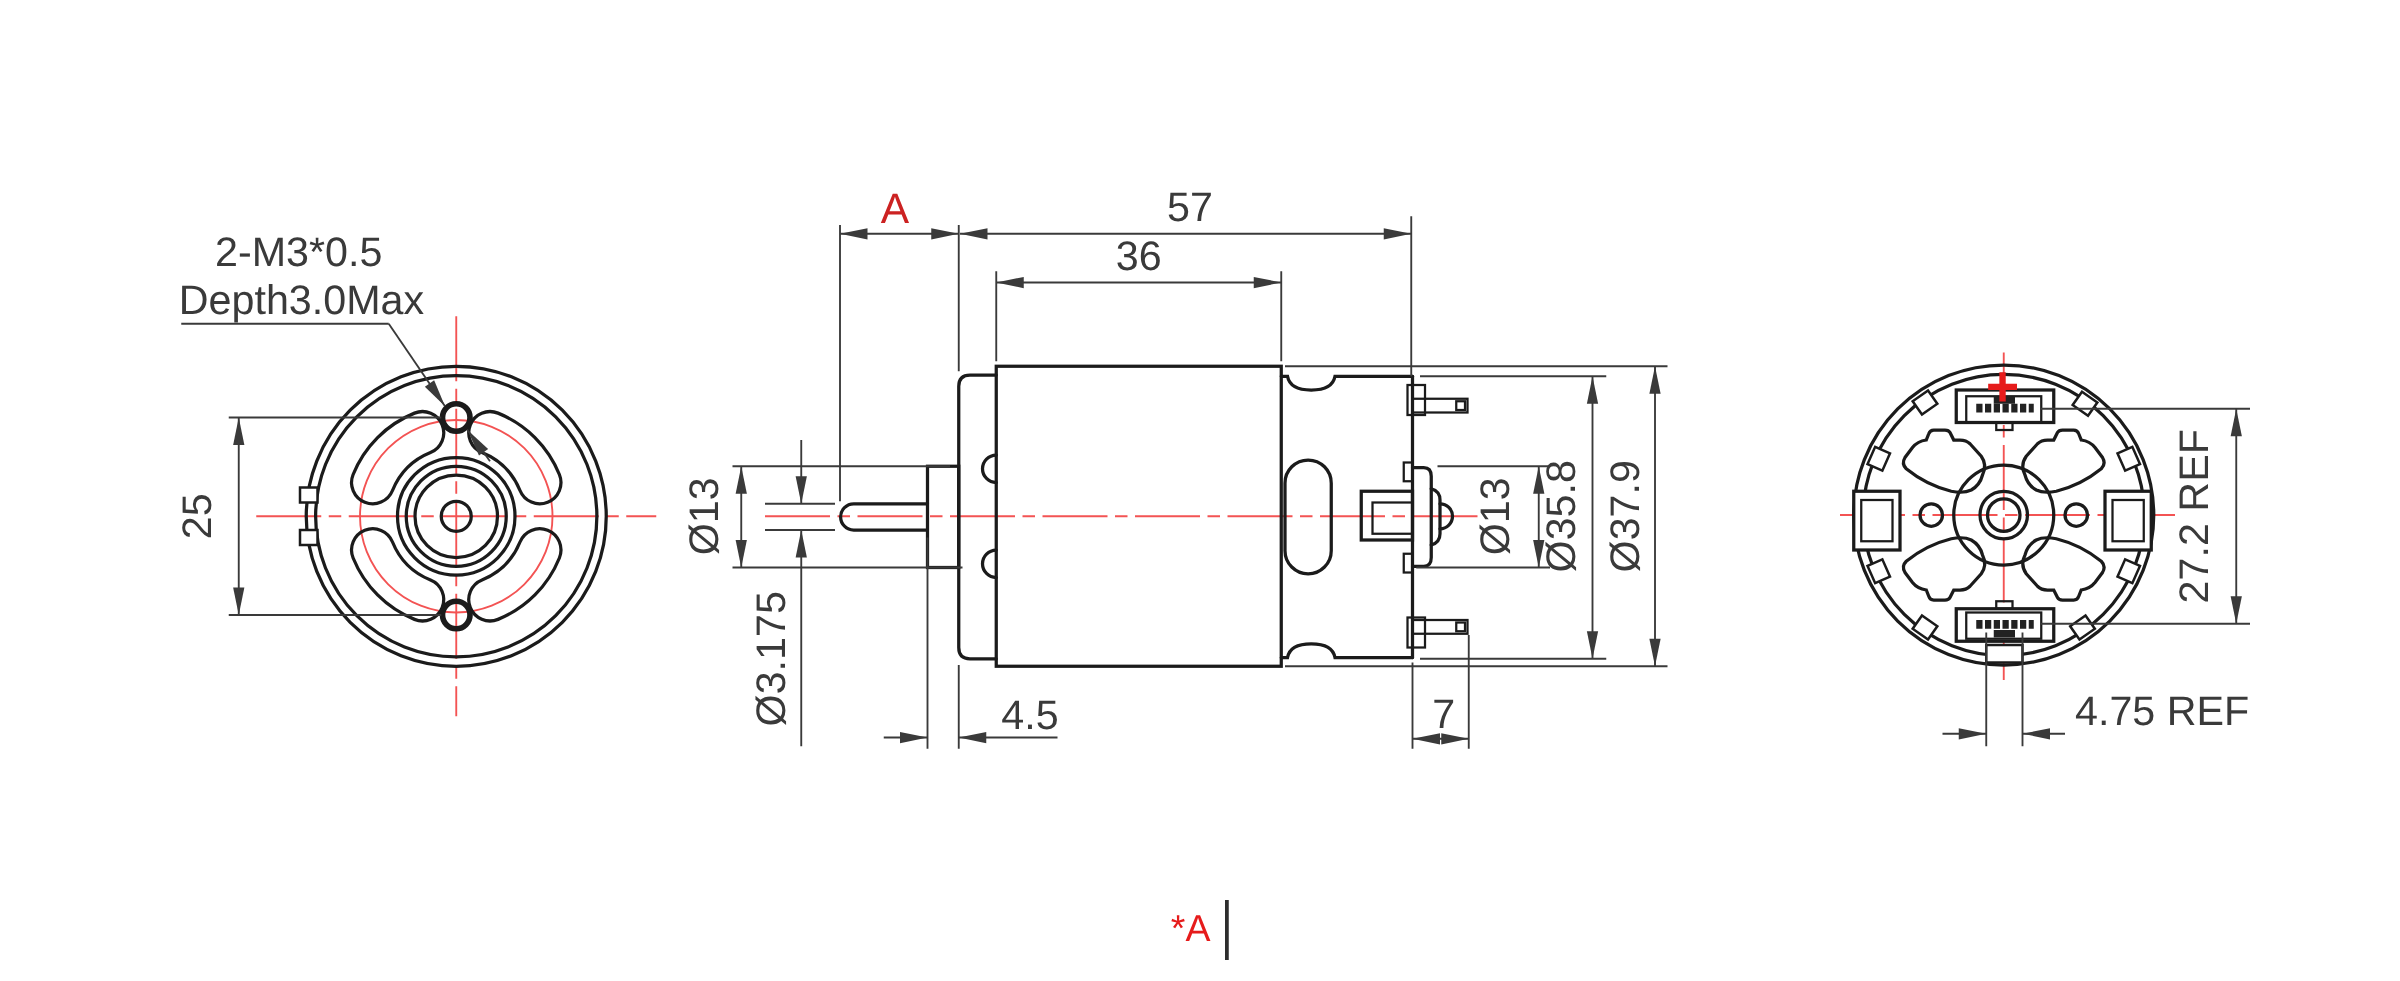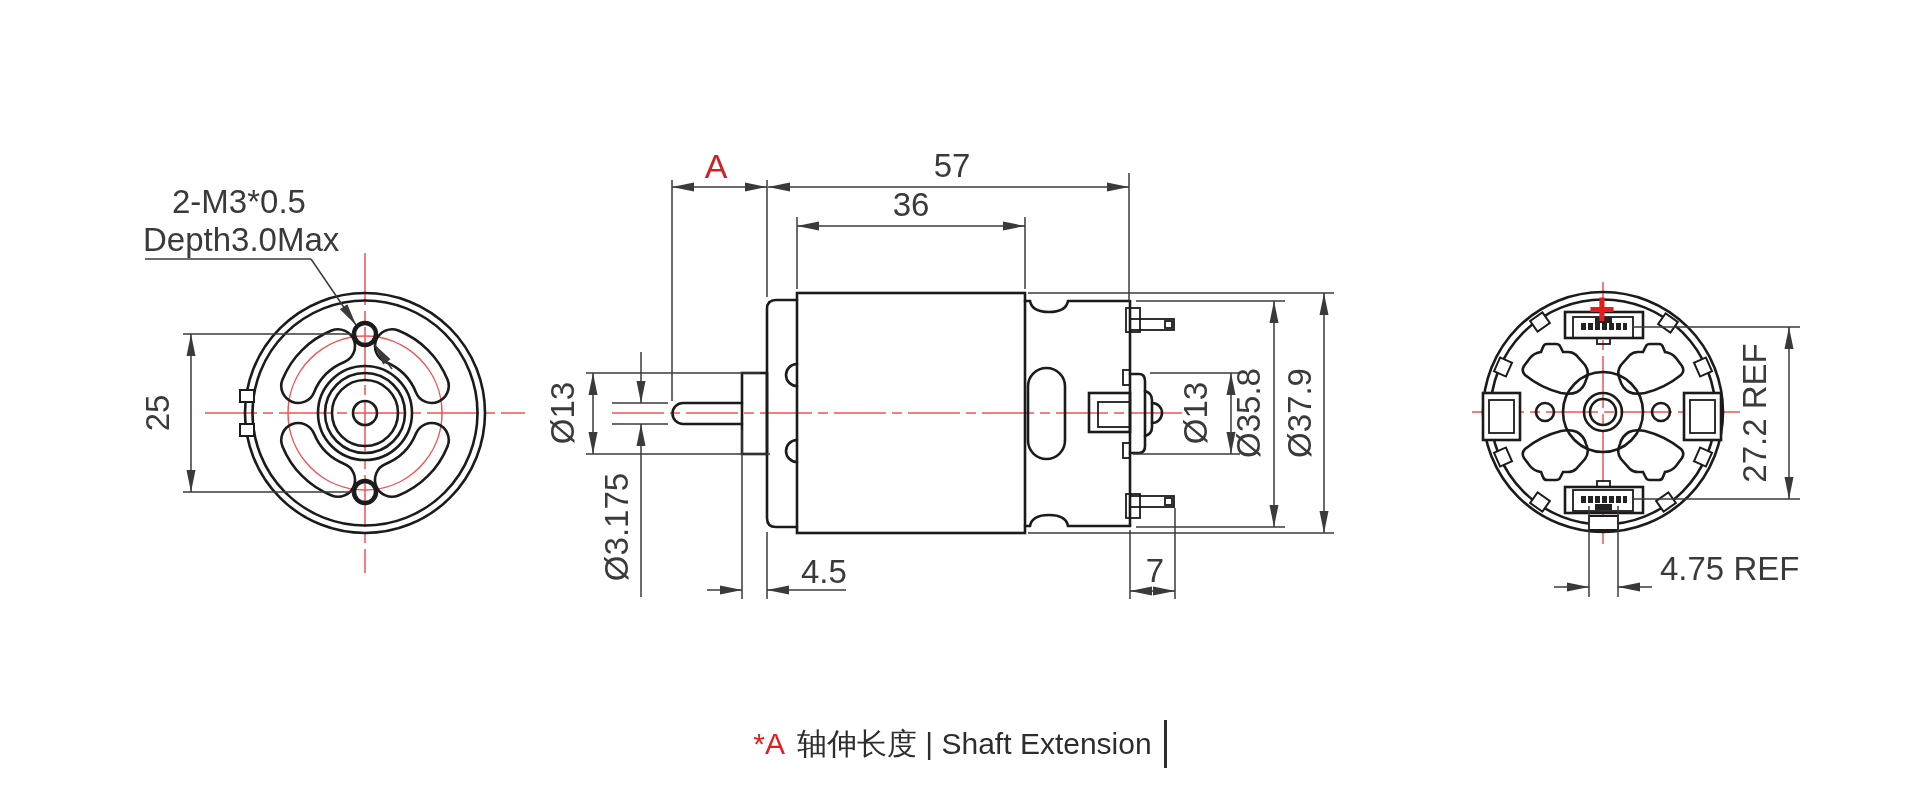--- a/index.html
+++ b/index.html
@@ -256,16 +256,15 @@
       <line class="dim" x1="1618" y1="506" x2="1618" y2="597"></line>
       <line class="dim" x1="1554" y1="587" x2="1589" y2="587" marker-end="url(#arr)"></line>
       <line class="dim" x1="1618" y1="587" x2="1652" y2="587" marker-start="url(#arr)"></line>
       <text class="dimtxt" x="1660" y="580">4.75 REF</text>
     </g>
   </g>
 </svg>
 
 <div class="footer">
   <span class="star">*A</span>
-  <span>轴伸长度 | Shaft Extension</span>
   <span class="bar"></span>
 </div>
 </div>
 
 </body></html>

